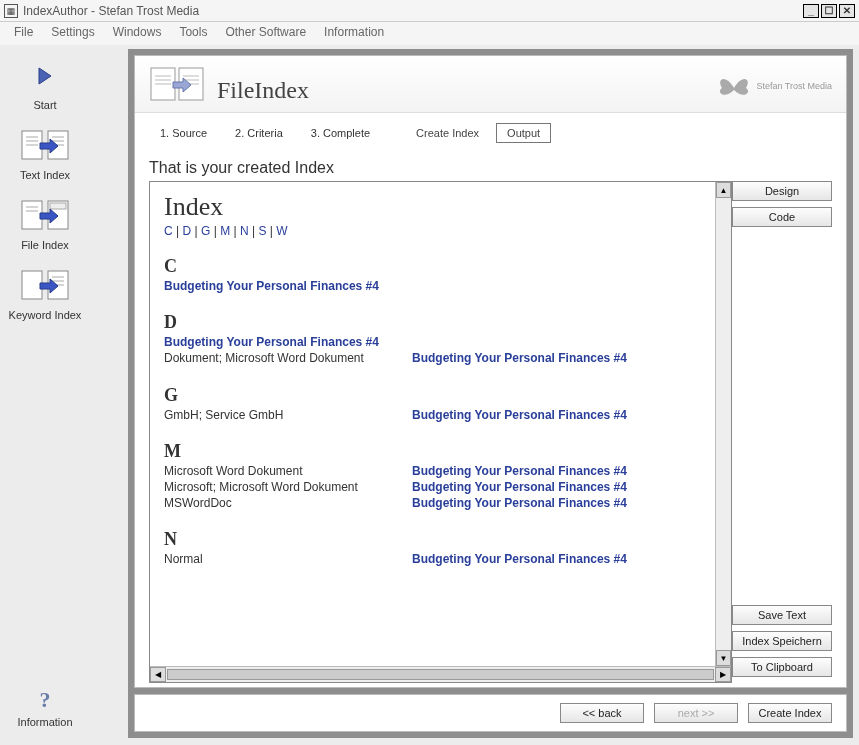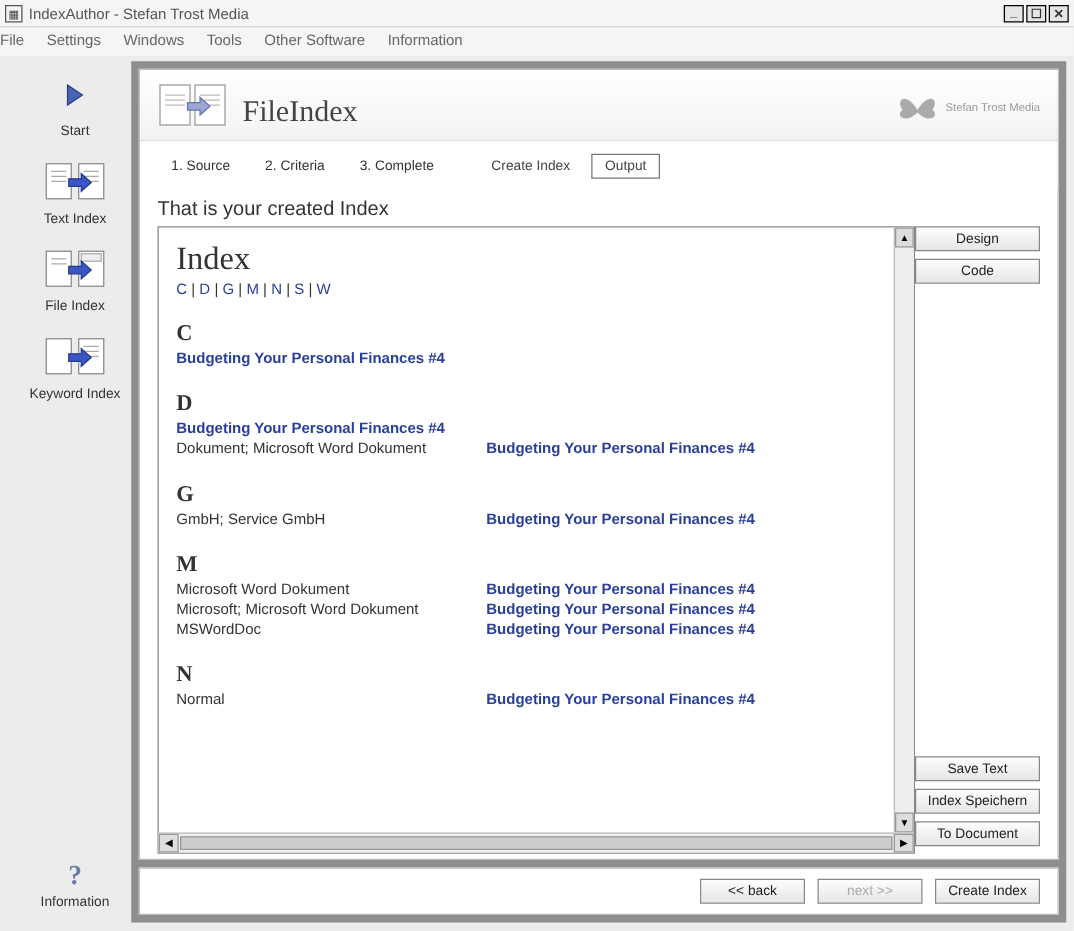--- a/index.html
+++ b/index.html
@@ -37,36 +37,36 @@
     width: 16px; height: 14px;
     border: 1px solid #000;
     background: #e5e5e5;
     display: flex; align-items: center; justify-content: center;
     font-weight: bold; font-size: 10px;
     cursor: default;
   }
   .menubar {
     display: flex;
     gap: 18px;
-    padding: 3px 0 6px;
+    padding: 3px 14px 6px;
     background: #f5f5f5;
     color: #666;
     font-size: 12px;
   }
   .outer {
     display: flex;
     height: calc(100% - 46px);
     background: #ececec;
   }
   .sidebar {
-    width: 105px;
+    width: 128px;
     padding: 6px 0;
     display: flex;
     flex-direction: column;
-    align-items: flex-end;
+    align-items: flex-start;
   }
   .side-item {
     width: 90px;
     text-align: center;
     padding: 4px 2px 8px;
     margin-bottom: 2px;
     font-size: 11px;
     color: #333;
   }
   .side-item .icon-box {
@@ -451,21 +451,21 @@
               <div class="arrow r">▶</div>
             </div>
           </div>
 
           <div class="right-btns">
             <div class="btn">Design</div>
             <div class="btn">Code</div>
             <div class="right-spacer"></div>
             <div class="btn">Save Text</div>
             <div class="btn">Index Speichern</div>
-            <div class="btn">To Document</div>
+            <div class="btn">To Clipboard</div>
           </div>
         </div>
       </div>
     </div>
 
     <div class="footer-panel">
       <div class="btn">&lt;&lt; back</div>
       <div class="btn disabled">next &gt;&gt;</div>
       <div class="btn">Create Index</div>
     </div>

